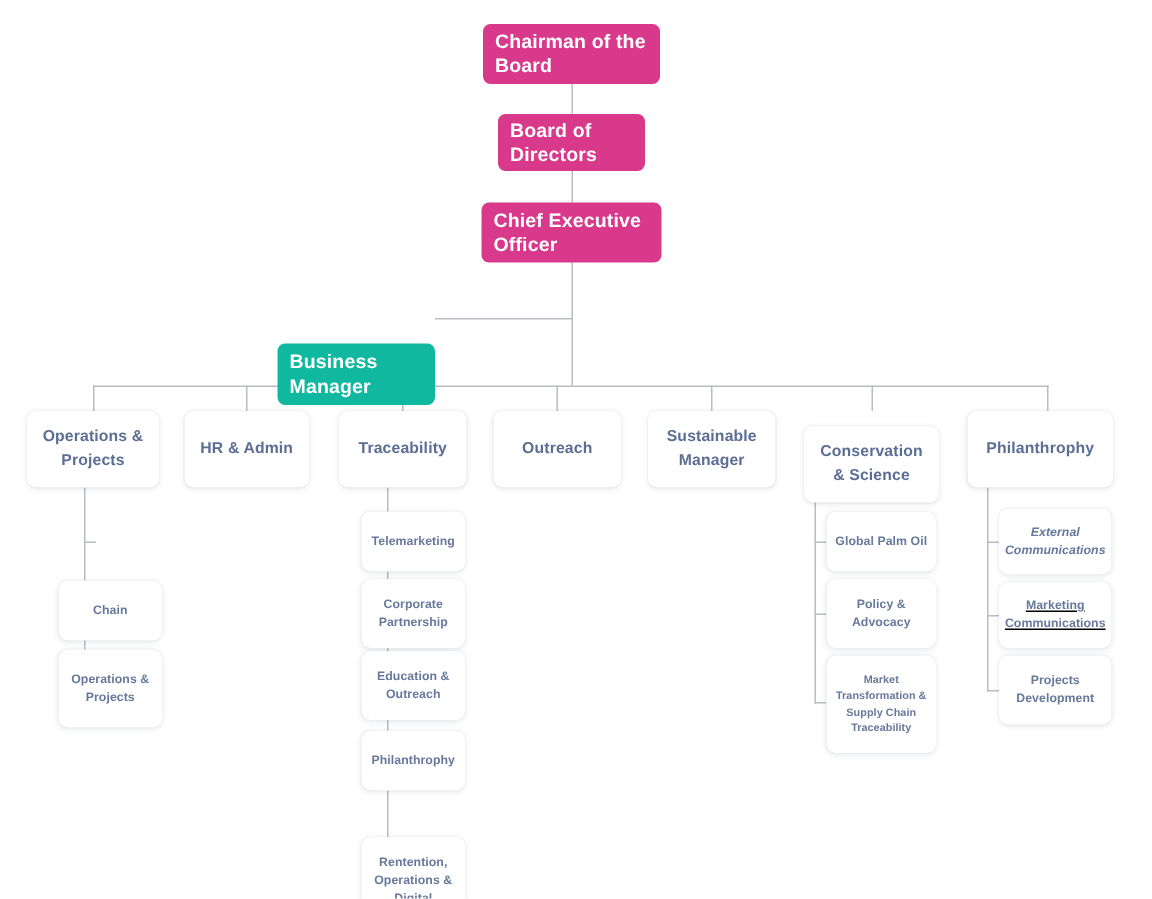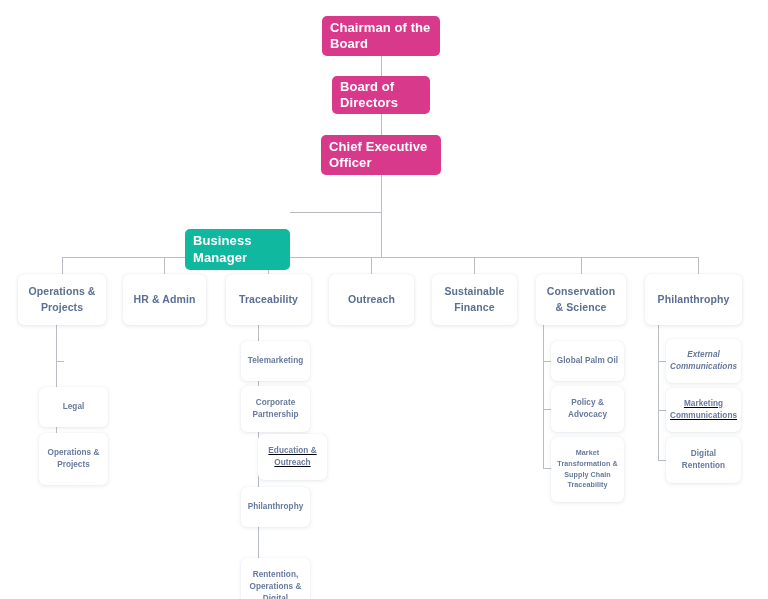--- a/index.html
+++ b/index.html
@@ -163,45 +163,45 @@
 
   <div class="dept-box" style="left:226px; top:274px; width:85px; height:51px;">
     <span class="dept-label">Traceability</span>
   </div>
 
   <div class="dept-box" style="left:329px; top:274px; width:85px; height:51px;">
     <span class="dept-label">Outreach</span>
   </div>
 
   <div class="dept-box" style="left:432px; top:274px; width:85px; height:51px;">
-    <span class="dept-label">Sustainable Finance</span>
-  </div>
-
-  <div class="dept-box" style="left:536px; top:274px; width:90px; height:51px;">
+    <span class="dept-label">Sustainable Manager</span>
+  </div>
+
+  <div class="dept-box" style="left:536px; top:284px; width:90px; height:51px;">
     <span class="dept-label">Conservation &amp; Science</span>
   </div>
 
   <div class="dept-box" style="left:645px; top:274px; width:97px; height:51px;">
     <span class="dept-label">Philanthrophy</span>
   </div>
 
   <div class="sub-box" style="left:39px; top:387px; width:69px; height:40px;">
-    <span class="sub-label">Legal</span>
+    <span class="sub-label">Chain</span>
   </div>
   <div class="sub-box" style="left:39px; top:433px; width:69px; height:52px;">
     <span class="sub-label">Operations &amp; Projects</span>
   </div>
 
   <div class="sub-box" style="left:241px; top:341px; width:69px; height:40px;">
     <span class="sub-label">Telemarketing</span>
   </div>
   <div class="sub-box" style="left:241px; top:386px; width:69px; height:46px;">
     <span class="sub-label">Corporate Partnership</span>
   </div>
-  <div class="sub-box" style="left:258px; top:434px; width:69px; height:46px;text-decoration:underline;">
+  <div class="sub-box" style="left:241px; top:434px; width:69px; height:46px;">
     <span class="sub-label">Education &amp; Outreach</span>
   </div>
   <div class="sub-box" style="left:241px; top:487px; width:69px; height:40px;">
     <span class="sub-label">Philanthrophy</span>
   </div>
   <div class="sub-box" style="left:241px; top:558px; width:69px; height:58px;">
     <span class="sub-label">Rentention, Operations &amp; Digital</span>
   </div>
 
   <div class="sub-box" style="left:551px; top:341px; width:73px; height:40px;">
@@ -214,16 +214,16 @@
     <span class="sub-label tiny">Market Transformation &amp; Supply Chain Traceability</span>
   </div>
 
   <div class="sub-box" style="left:666px; top:339px; width:75px; height:44px;font-style:italic;">
     <span class="sub-label">External Communications</span>
   </div>
   <div class="sub-box" style="left:666px; top:388px; width:75px; height:44px;text-decoration:underline;">
     <span class="sub-label">Marketing Communications</span>
   </div>
   <div class="sub-box" style="left:666px; top:437px; width:75px; height:46px;">
-    <span class="sub-label">Digital Rentention</span>
+    <span class="sub-label">Projects Development</span>
   </div>
 
 </div>
 
 </body></html>

